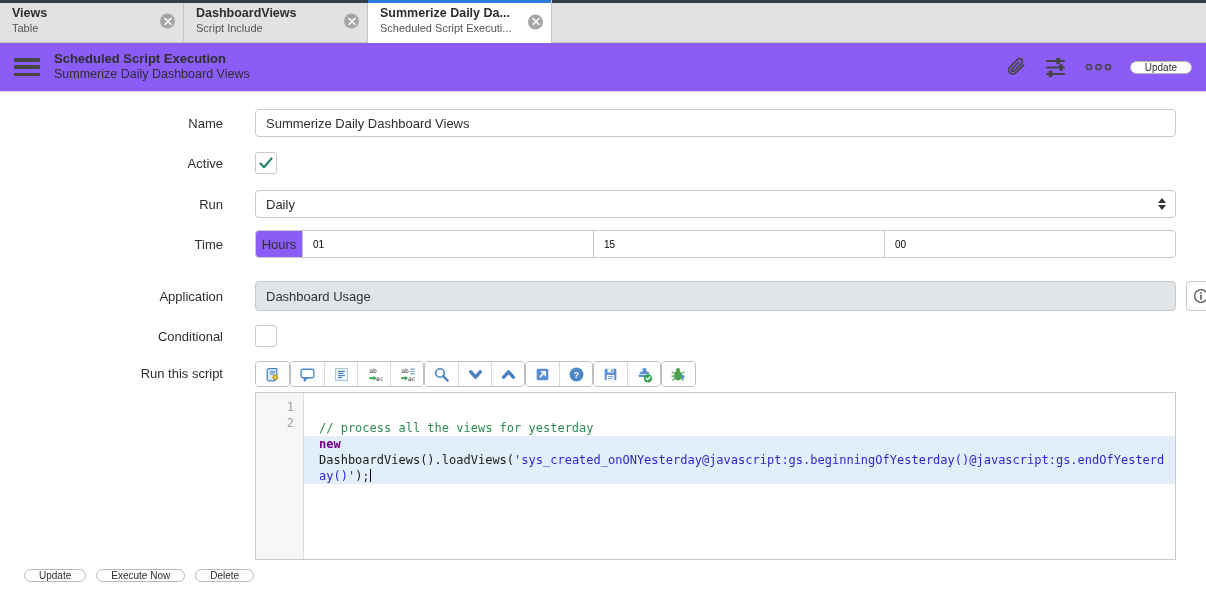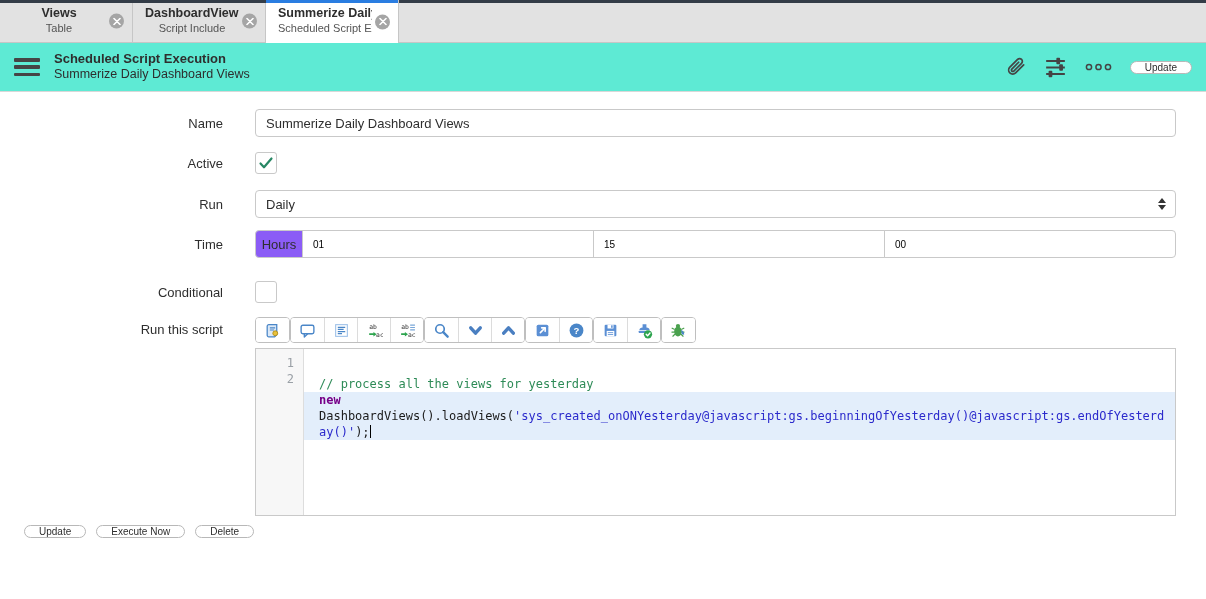--- a/index.html
+++ b/index.html
@@ -2,33 +2,33 @@
 <html><head>
 <meta charset="utf-8">
 <style>
   * { margin:0; padding:0; box-sizing:border-box; }
   html,body { width:1206px; height:599px; overflow:hidden; background:#fff;
               font-family:"Liberation Sans", sans-serif; color:#2e2e2e; }
 
   
   .tabbar { position:relative; height:43px; background:#e2e2e2; display:flex; }
   .tabbar .topstrip { position:absolute; top:0; left:0; right:0; height:3px; background:#333c47; z-index:1; }
-  .tab { position:relative; width:133px; padding:6px 26px 4px 12px; cursor:pointer;
-         border-right:1px solid #c6c6c6; border-bottom:1px solid #c6c6c6; background:#e2e2e2;text-align:center; }
+  .tab { position:relative; width:184px; padding:6px 26px 4px 12px; cursor:pointer;
+         border-right:1px solid #c6c6c6; border-bottom:1px solid #c6c6c6; background:#e2e2e2; }
   .tab.active { background:#fff; border-bottom:none; z-index:2; }
   .tab.active::before { content:""; position:absolute; top:0; left:0; right:0; height:3px; background:#2a7de1; }
   .tab-title { font-size:12.5px; font-weight:bold; color:#2e2e2e; white-space:nowrap; overflow:hidden; }
   .tab-sub { font-size:11px; color:#545454; margin-top:2px; white-space:nowrap; overflow:hidden; }
   .tab-close { position:absolute; right:8px; top:50%; transform:translateY(-50%);
                width:15px; height:15px; border-radius:50%; background:#a5a5a5;
                display:flex; align-items:center; justify-content:center; }
   .tab-filler { flex:1; border-bottom:1px solid #c6c6c6; }
 
   
-  .formheader { height:49px; background:#5eead4; border-bottom:1px solid #d8d8d8;
+  .formheader { height:49px; background:#8b5cf6; border-bottom:1px solid #d8d8d8;
                 display:flex; align-items:center; padding:0 14px; }
   .hamburger { width:26px; height:18px; display:flex; flex-direction:column; justify-content:space-between; cursor:pointer; }
   .hamburger div { height:3.5px; background:#454545; border-radius:1px; }
   .header-titles { margin-left:14px; line-height:1.25; }
   .header-title { font-size:13px; font-weight:bold; }
   .header-sub   { font-size:12.5px; }
   .header-right { margin-left:auto; display:flex; align-items:center; gap:18px; }
   .hicon { cursor:pointer; display:flex; align-items:center; }
   .btn { background:#fff; border:1px solid #b8b8b8; border-radius:12px; padding:0 14px;
          font-size:10px; color:#2e2e2e; cursor:pointer; font-family:inherit; }
@@ -196,20 +196,35 @@
   <div class="frow" style="margin-bottom:23px;">
     <div class="flabel">Time</div>
     <div class="fcontrol timewrap">
       <div class="hours-box">Hours</div>
       <input class="time-in" value="01" style="">
       <input class="time-in" value="15" style="">
       <input class="time-in" value="00" style="">
     </div>
   </div>
 
+  <div class="frow" style="margin-bottom:14px; position:relative;">
+    <div class="flabel">Application</div>
+    <div class="fcontrol">
+      <div class="readonly-field">
+        <span>Dashboard Usage</span>
+      </div>
+    </div>
+    <div class="info-btn">
+      <svg width="16" height="16" viewBox="0 0 16 16">
+        <circle cx="8" cy="8" r="6.4" fill="none" stroke="#555" stroke-width="1.3"></circle>
+        <circle cx="8" cy="4.9" r="0.95" fill="#555"></circle>
+        <path d="M8 7.2v4.1" stroke="#555" stroke-width="1.5" stroke-linecap="round"></path>
+      </svg>
+    </div>
+  </div>
 
   <div class="frow" style="margin-bottom:14px;">
     <div class="flabel">Conditional</div>
     <div class="fcontrol">
       <div class="checkbox">
         <svg id="conditional-check" width="16" height="16" viewBox="0 0 16 16" style="visibility: hidden;">
           <path d="M2.5 8.5l3.5 3.8L13.5 3.5" fill="none" stroke="#278764" stroke-width="2.2" stroke-linecap="round" stroke-linejoin="round"></path>
         </svg>
       </div>
     </div>

